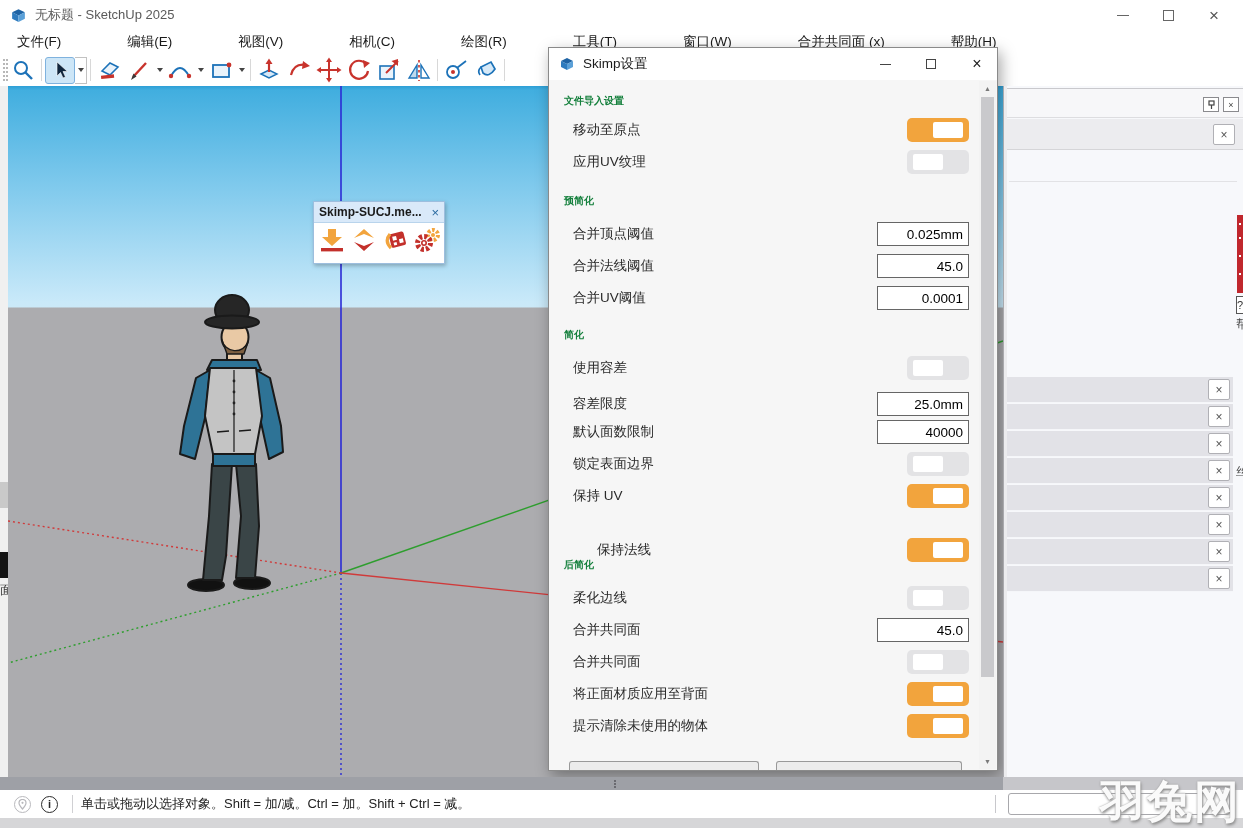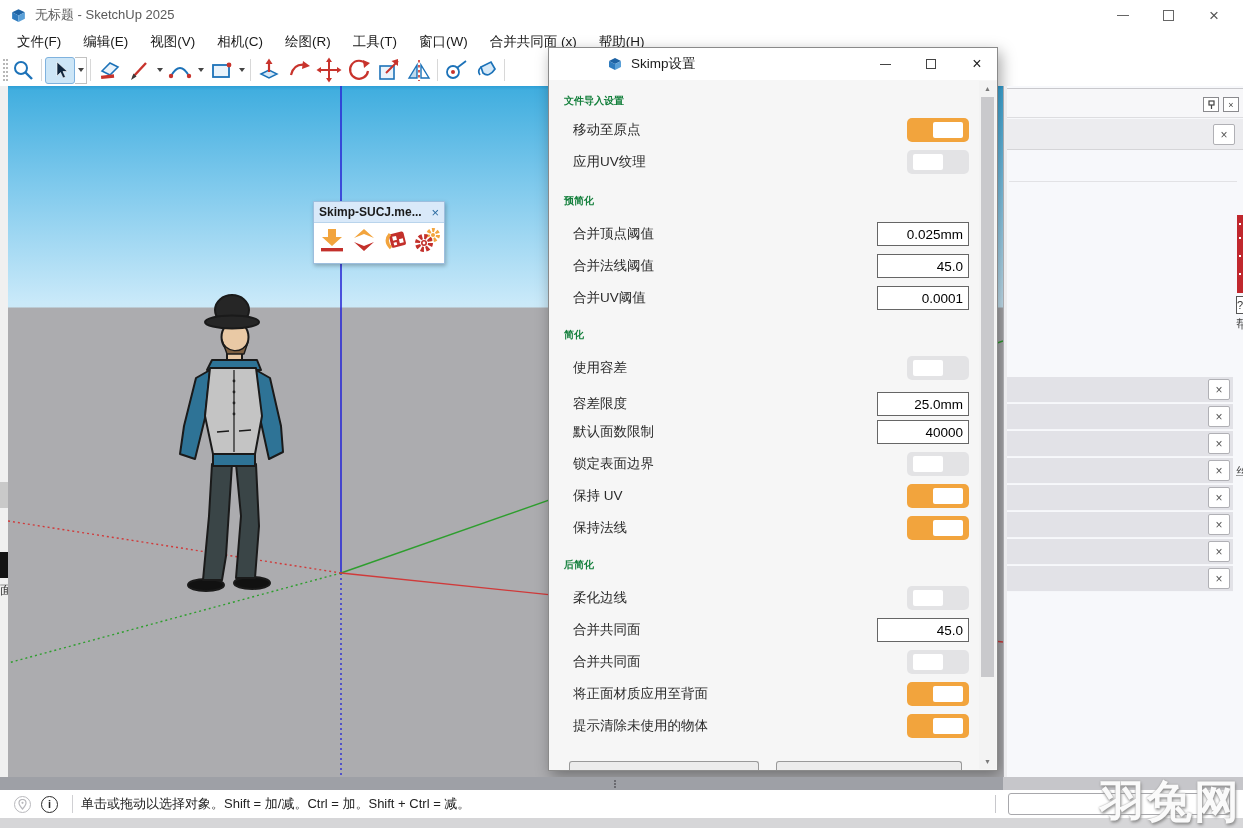--- a/index.html
+++ b/index.html
@@ -13,21 +13,21 @@
   .titlebar .logo { margin-left:10px; }
   .titlebar .ttl { margin-left:8px; font-size:13px; color:#5a5a5a; }
   .wbtn { position:absolute; top:0; width:34px; height:30px; display:flex; align-items:center;
     justify-content:center; cursor:default; }
   .wbtn .mini { width:12px; height:0; border-top:1.5px solid #666; }
   .wbtn .maxi { width:11px; height:11px; border:1.2px solid #666; }
   .wbtn .clsx { font-size:17px; color:#555; line-height:1; }
 
   
   .menubar { position:absolute; left:6px; top:30px; width:560px; height:24px; display:flex;
-    align-items:center; background:#fff; }
+    align-items:center; background:#fff;gap:44px; }
   .menubar .mi { padding:0 11px; font-size:13.5px; color:#1a1a1a; white-space:nowrap; }
 
   
   .toolbar { position:absolute; left:0; top:54px; width:548px; height:32px; background:#fff;
     display:flex; align-items:center; }
   .grip { width:5px; height:22px; margin-left:3px; border-left:2px dotted #b8b8b8;
     border-right:2px dotted #b8b8b8; }
   .tbtn { width:30px; height:28px; display:flex; align-items:center; justify-content:center; }
   .tsep { width:1px; height:22px; background:#d8d8d8; margin:0 3px; }
   .caret { width:0; height:0; border-left:3.5px solid transparent; border-right:3.5px solid transparent;
@@ -58,21 +58,21 @@
     align-items:center; }
   .skimp .ftxt { font-size:12px; font-weight:bold; color:#1a1a1a; margin-left:5px; flex:1; }
   .skimp .fclose { font-size:13px; color:#2a6aa0; margin-right:5px; }
   .skimp .fbody { height:33px; display:flex; align-items:center; padding-left:2px; gap:1px; }
   .fic { width:31px; height:30px; display:flex; align-items:center; justify-content:center; }
 
   
   .dialog { position:absolute; left:548px; top:47px; width:450px; height:724px; background:#f6f6f6;
     border:1px solid #8a8a8a; box-shadow:3px 5px 14px rgba(0,0,0,.35); }
   .dtitle { position:absolute; left:0; top:0; right:0; height:32px; background:#fff;
-    display:flex; align-items:center;padding-left:48px; }
+    display:flex; align-items:center; }
   .dtitle .logo { margin-left:10px; }
   .dtitle .dttl { margin-left:8px; font-size:13.5px; color:#1a1a1a; }
   .dbtn { position:absolute; top:4px; width:32px; height:24px; display:flex; align-items:center;
     justify-content:center; }
   .dcontent { position:absolute; left:0; top:32px; right:0; bottom:0; overflow:hidden; }
   .dheading { position:absolute; left:15px; height:26px; display:flex; align-items:center;
     font-size:10px; font-weight:bold; color:#15803d; }
   .drow { position:absolute; left:0; right:0; height:32px; }
   .dlabel { position:absolute; left:24px; top:0; height:32px; display:flex; align-items:center;
     font-size:13.5px; color:#2b2b2b; }
@@ -441,21 +441,21 @@
         <span class="toggle">
             <span class="knob"></span>
           </span>
       </div>
       <div class="drow" style="top:400px;">
         <span class="dlabel">保持 UV</span>
         <span class="toggle on">
             <span class="knob"></span>
           </span>
       </div>
-      <div class="drow" style="top:432px;">
+      <div class="drow" style="top:454px;margin-left:24px;">
         <span class="dlabel">保持法线</span>
         <span class="toggle on">
             <span class="knob"></span>
           </span>
       </div>
 
       <div class="dheading" style="top:472px;">后简化</div>
       <div class="drow" style="top:502px;">
         <span class="dlabel">柔化边线</span>
         <span class="toggle">

